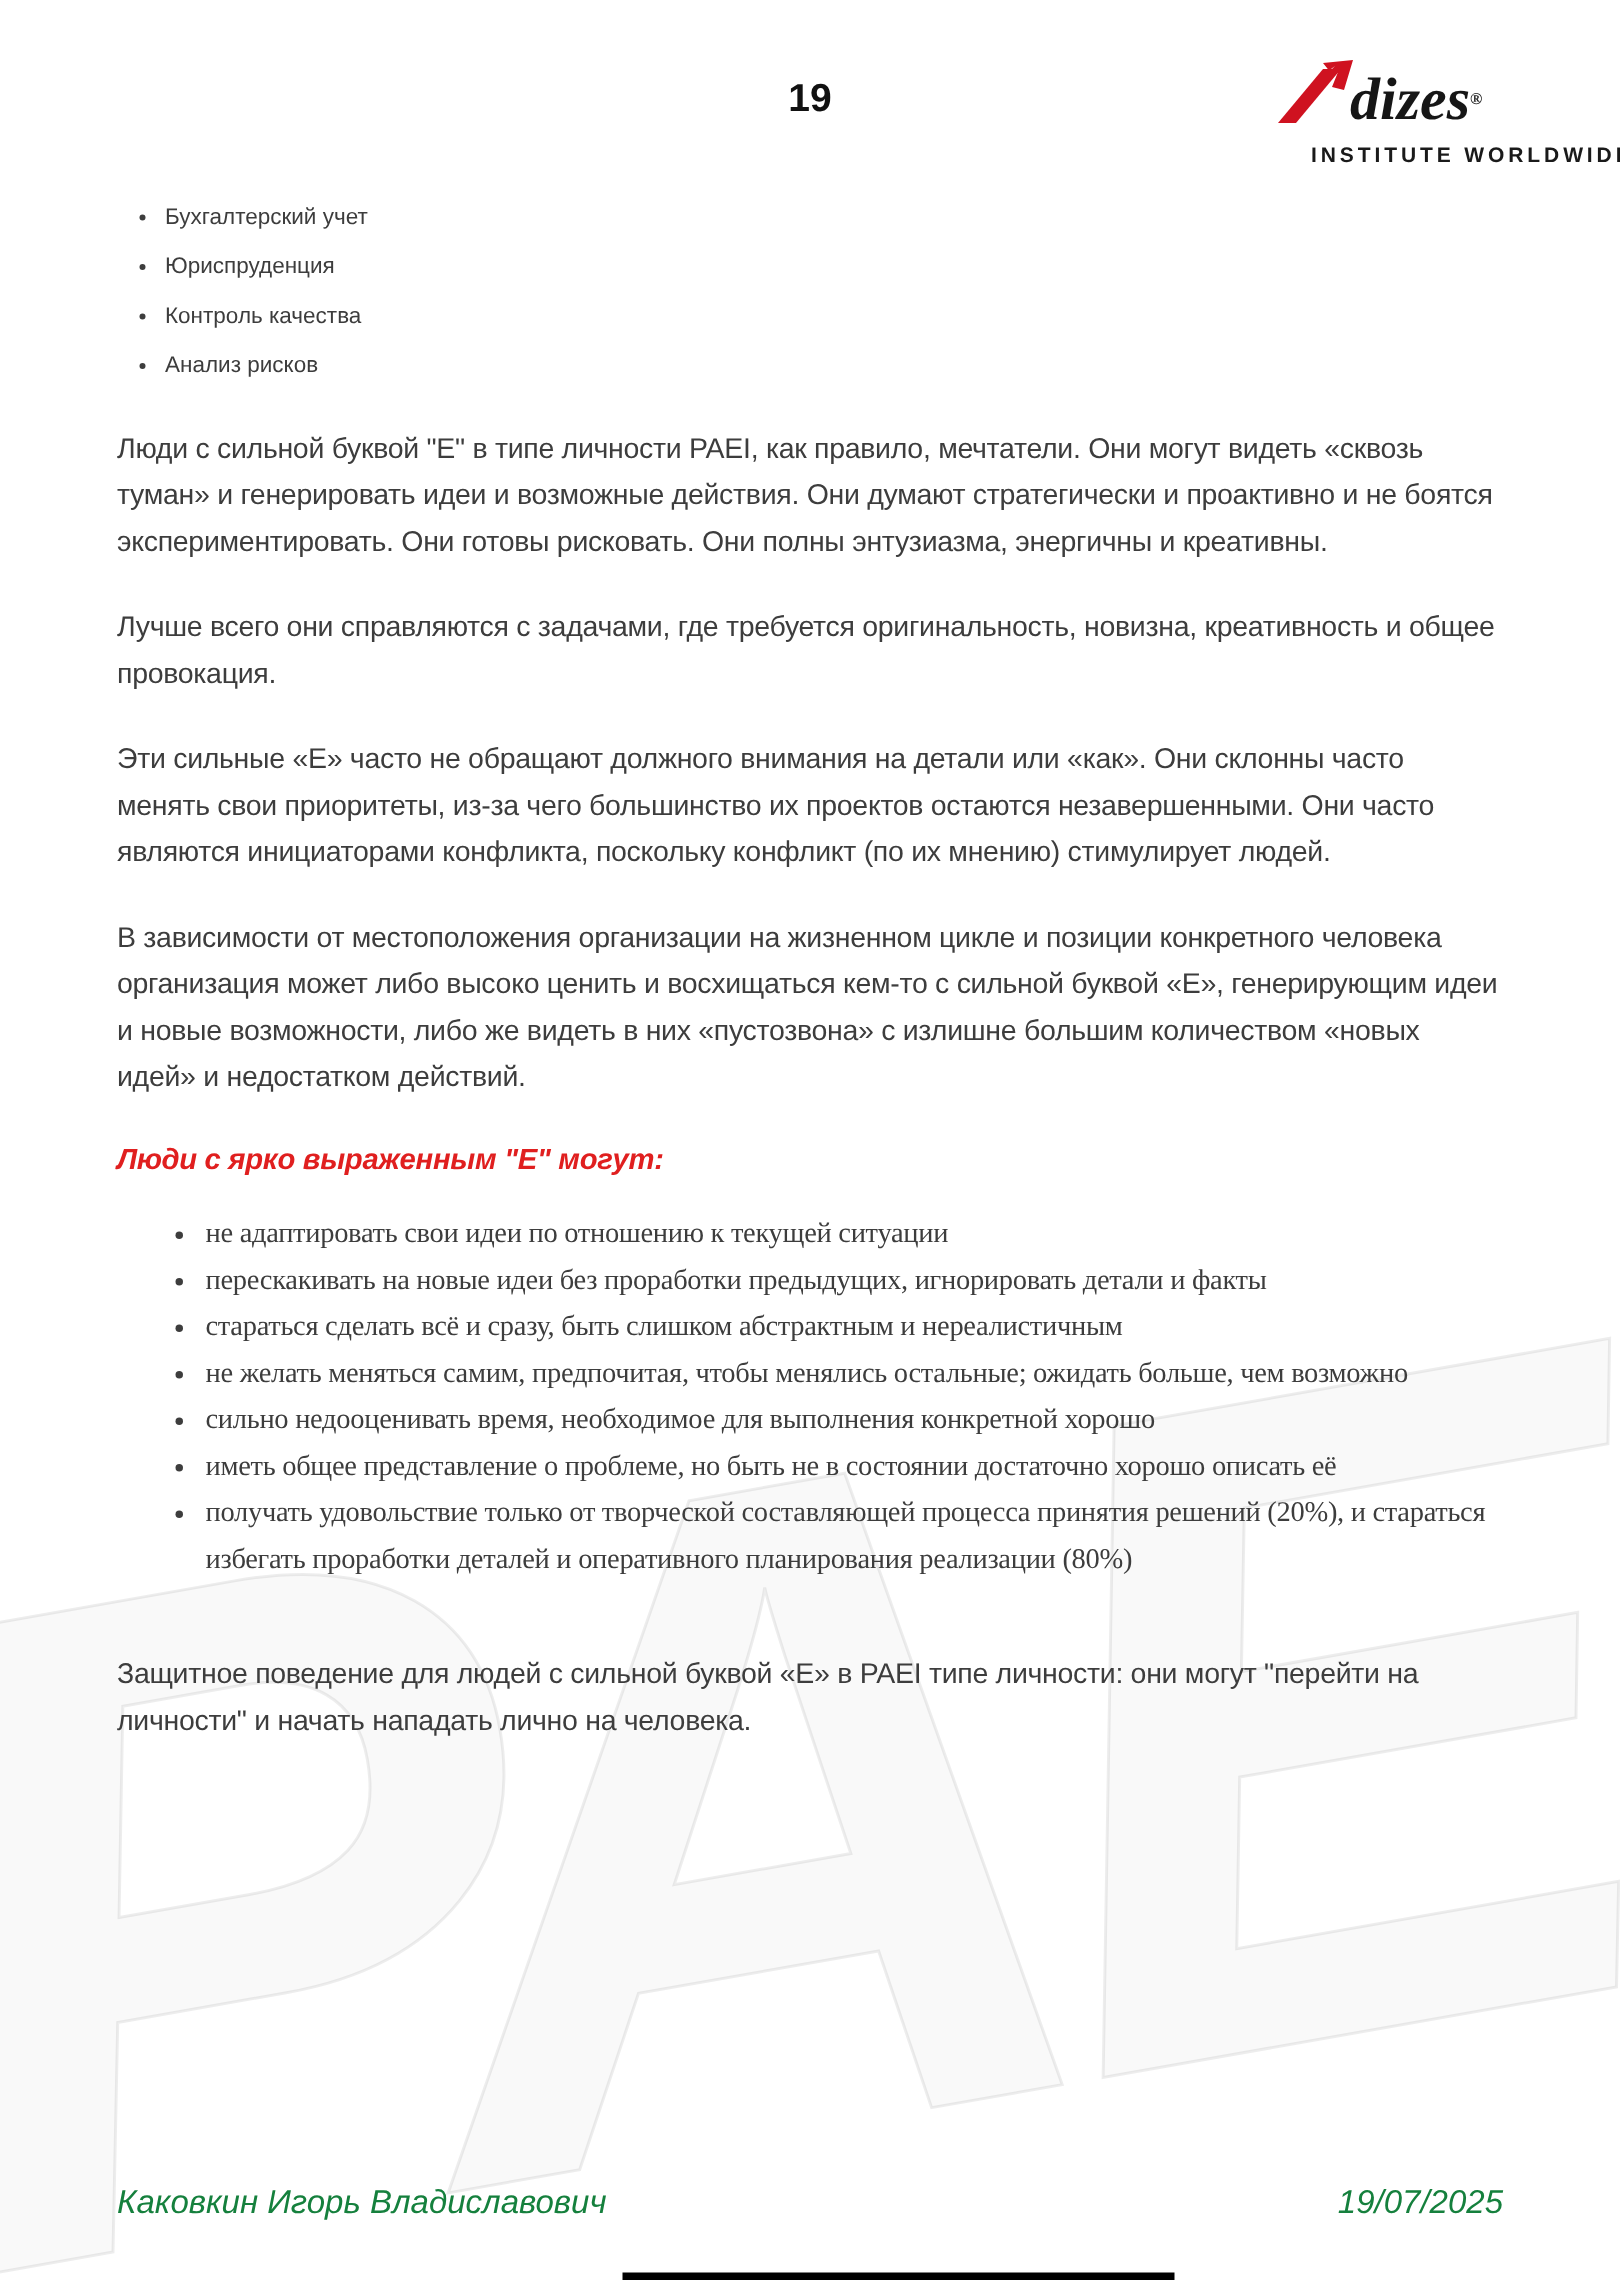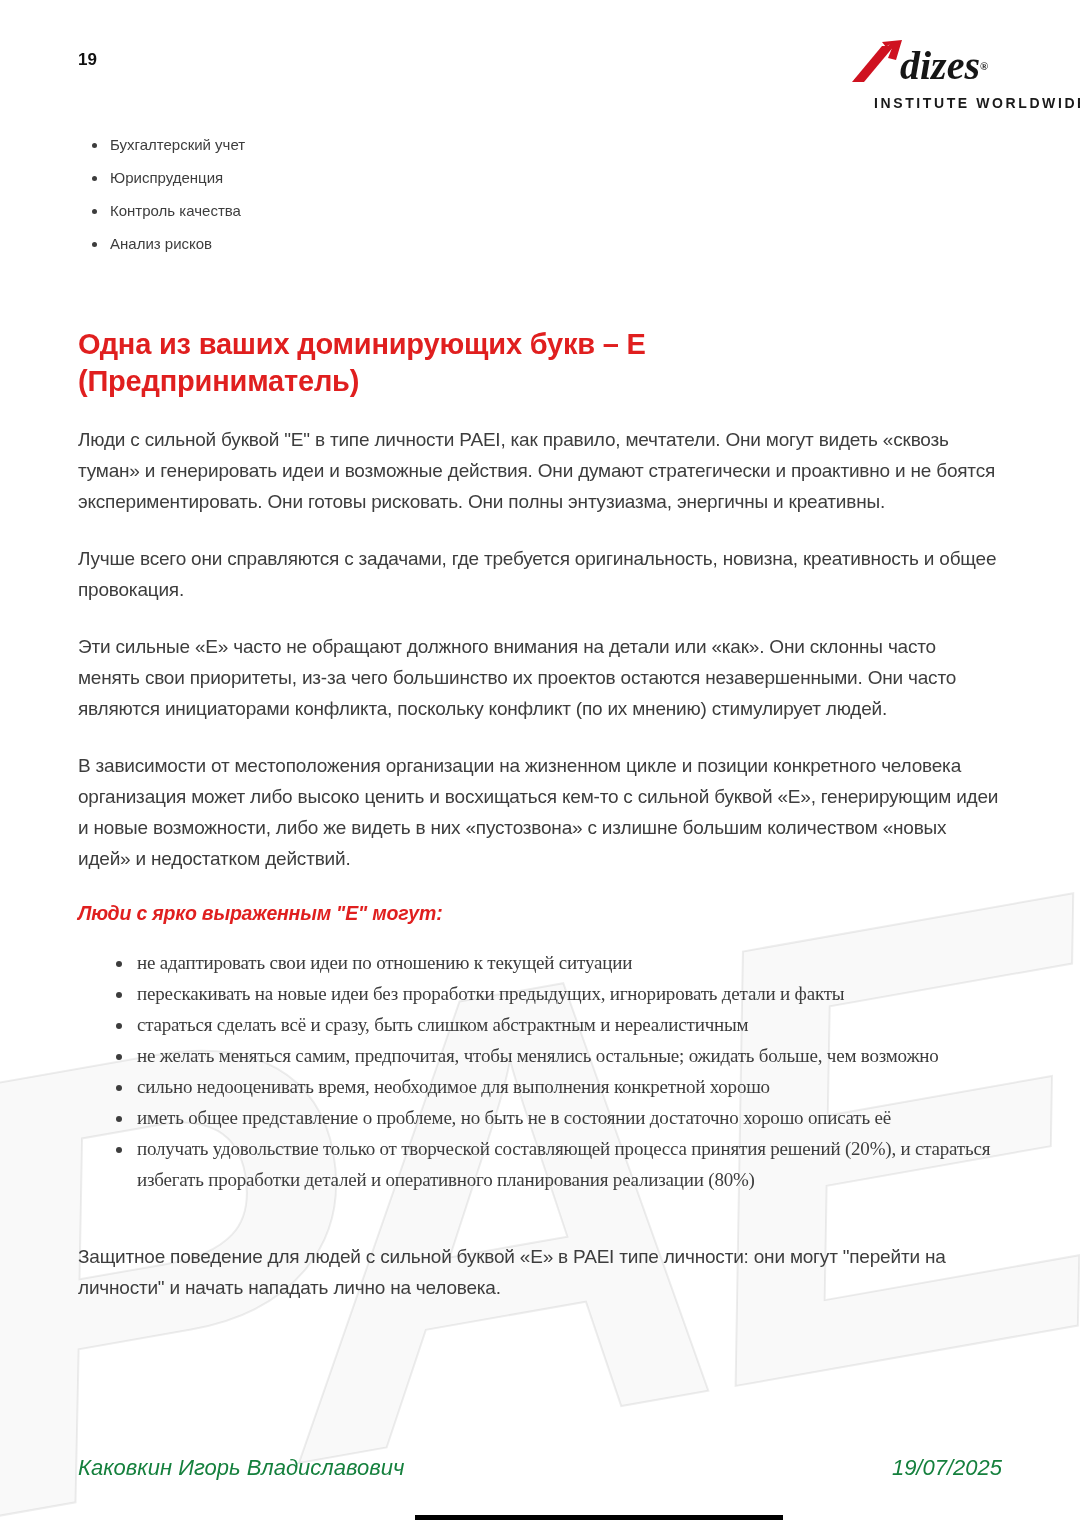--- a/index.html
+++ b/index.html
@@ -26,22 +26,22 @@
     color: rgba(0,0,0,0.025);
     -webkit-text-stroke: 2px rgba(0,0,0,0.07);
     transform: rotate(-10deg);
     white-space: nowrap;
     pointer-events: none;
   }
   .content { position: relative; z-index: 1; padding: 0 78px; }
 
   .header { position: relative; height: 112px; }
   .page-number {
-    padding-top: 50px;
-    font-size: 17px; font-weight: 700; color: #111111;
+    text-align: center; padding-top: 50px;
+    font-size: 26px; font-weight: 700; color: #111111;
   }
   .logo { position: absolute; top: 38px; right: 0; width: 150px; }
   .logo-row { display: flex; align-items: flex-start; }
   .logo-brand {
     font-family: "Liberation Serif", serif;
     font-style: italic; font-weight: 700;
     font-size: 40px; line-height: 56px; color: #161616;
     margin-left: -4px;
   }
   .logo-reg { font-size: 11px; color: #161616; vertical-align: top; font-style: normal; }
@@ -142,21 +142,20 @@
       </div>
     </div>
 
     <ul class="top-list">
       <li>Бухгалтерский учет</li>
       <li>Юриспруденция</li>
       <li>Контроль качества</li>
       <li>Анализ рисков</li>
     </ul>
 
-    <h1 class="section-heading">Одна из ваших доминирующих букв – E (Предприниматель)</h1>
 
     <p class="body-par first-par">Люди с сильной буквой "E" в типе личности PAEI, как правило, мечтатели. Они могут видеть «сквозь туман» и генерировать идеи и возможные действия. Они думают стратегически и проактивно и не боятся экспериментировать. Они готовы рисковать. Они полны энтузиазма, энергичны и креативны.</p>
     <p class="body-par">Лучше всего они справляются с задачами, где требуется оригинальность, новизна, креативность и общее провокация.</p>
     <p class="body-par">Эти сильные «E» часто не обращают должного внимания на детали или «как». Они склонны часто менять свои приоритеты, из-за чего большинство их проектов остаются незавершенными. Они часто являются инициаторами конфликта, поскольку конфликт (по их мнению) стимулирует людей.</p>
     <p class="body-par">В зависимости от местоположения организации на жизненном цикле и позиции конкретного человека организация может либо высоко ценить и восхищаться кем-то с сильной буквой «E», генерирующим идеи и новые возможности, либо же видеть в них «пустозвона» с излишне большим количеством «новых идей» и недостатком действий.</p>
 
 
     <div class="risk-sub">Люди с ярко выраженным "E" могут:</div>
 
     <ul class="risk-list">

